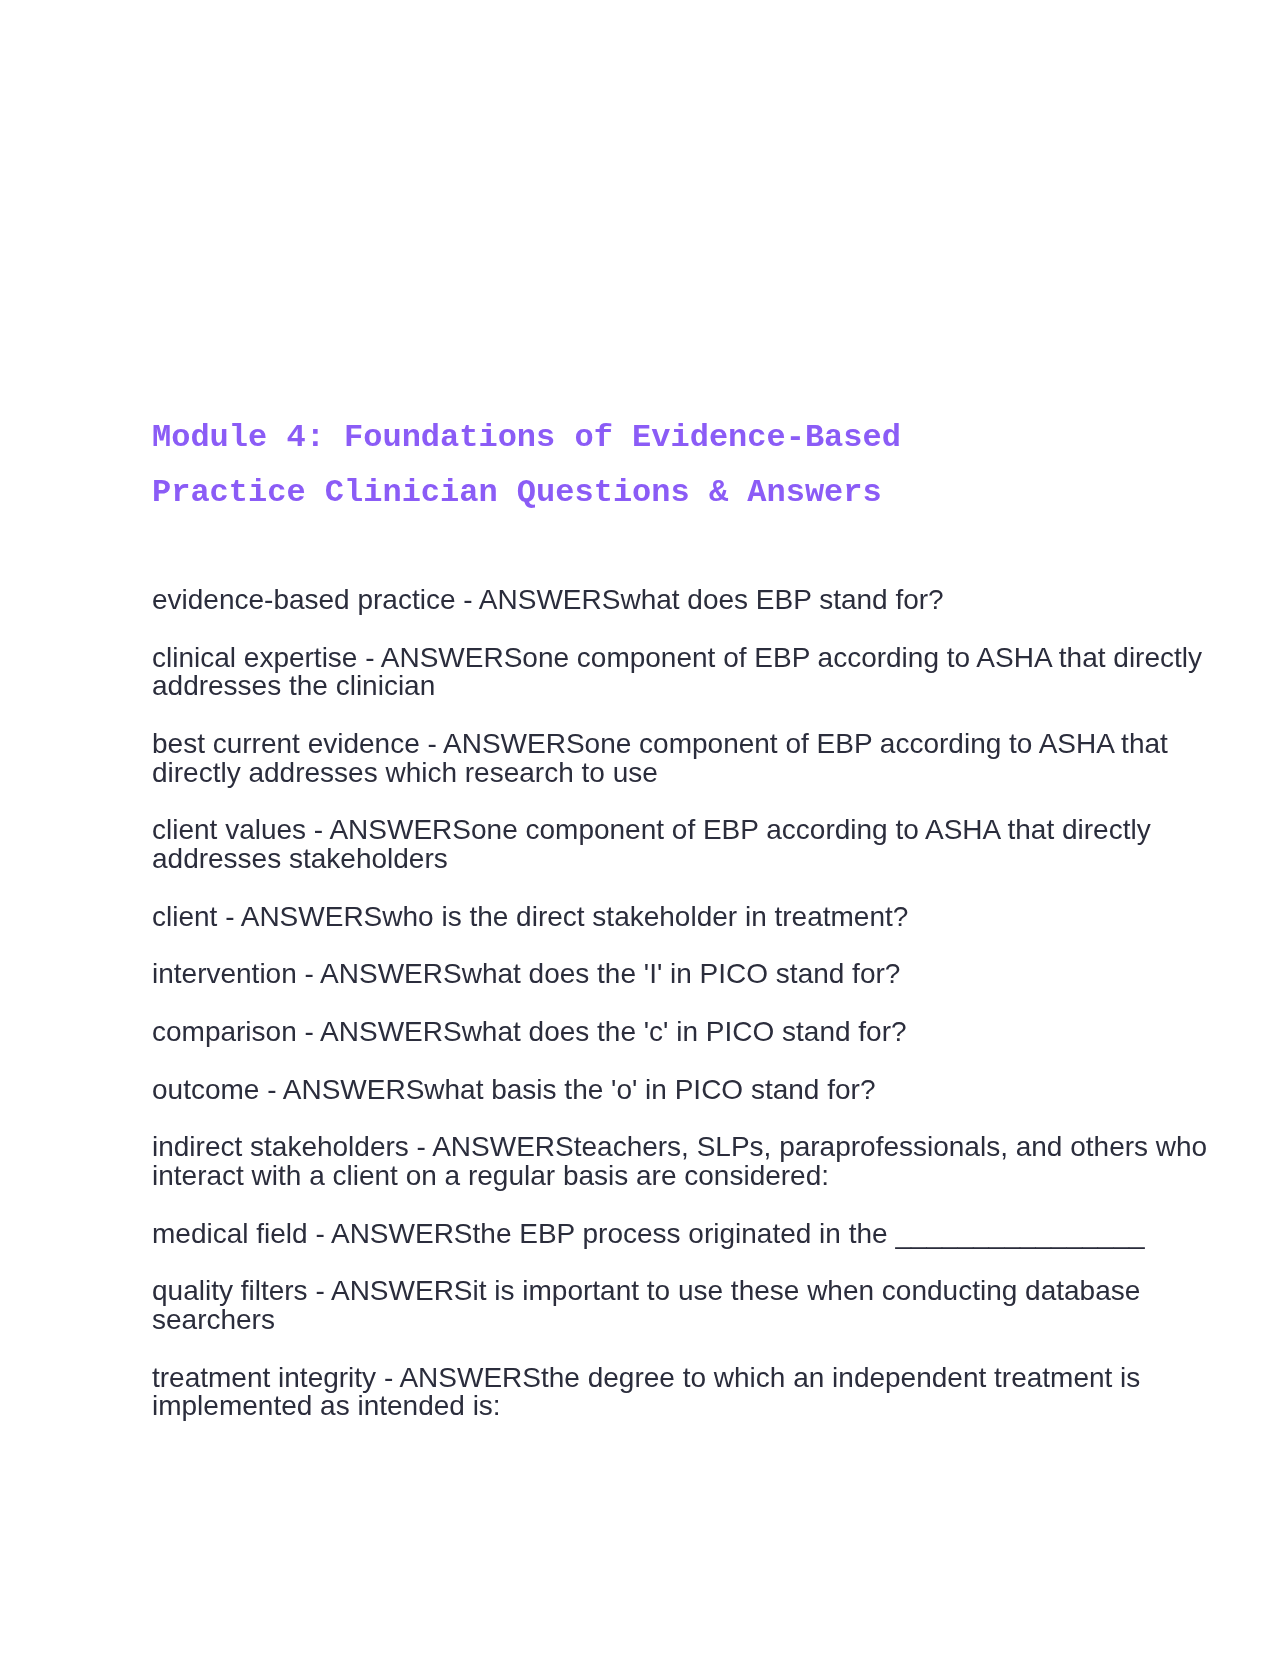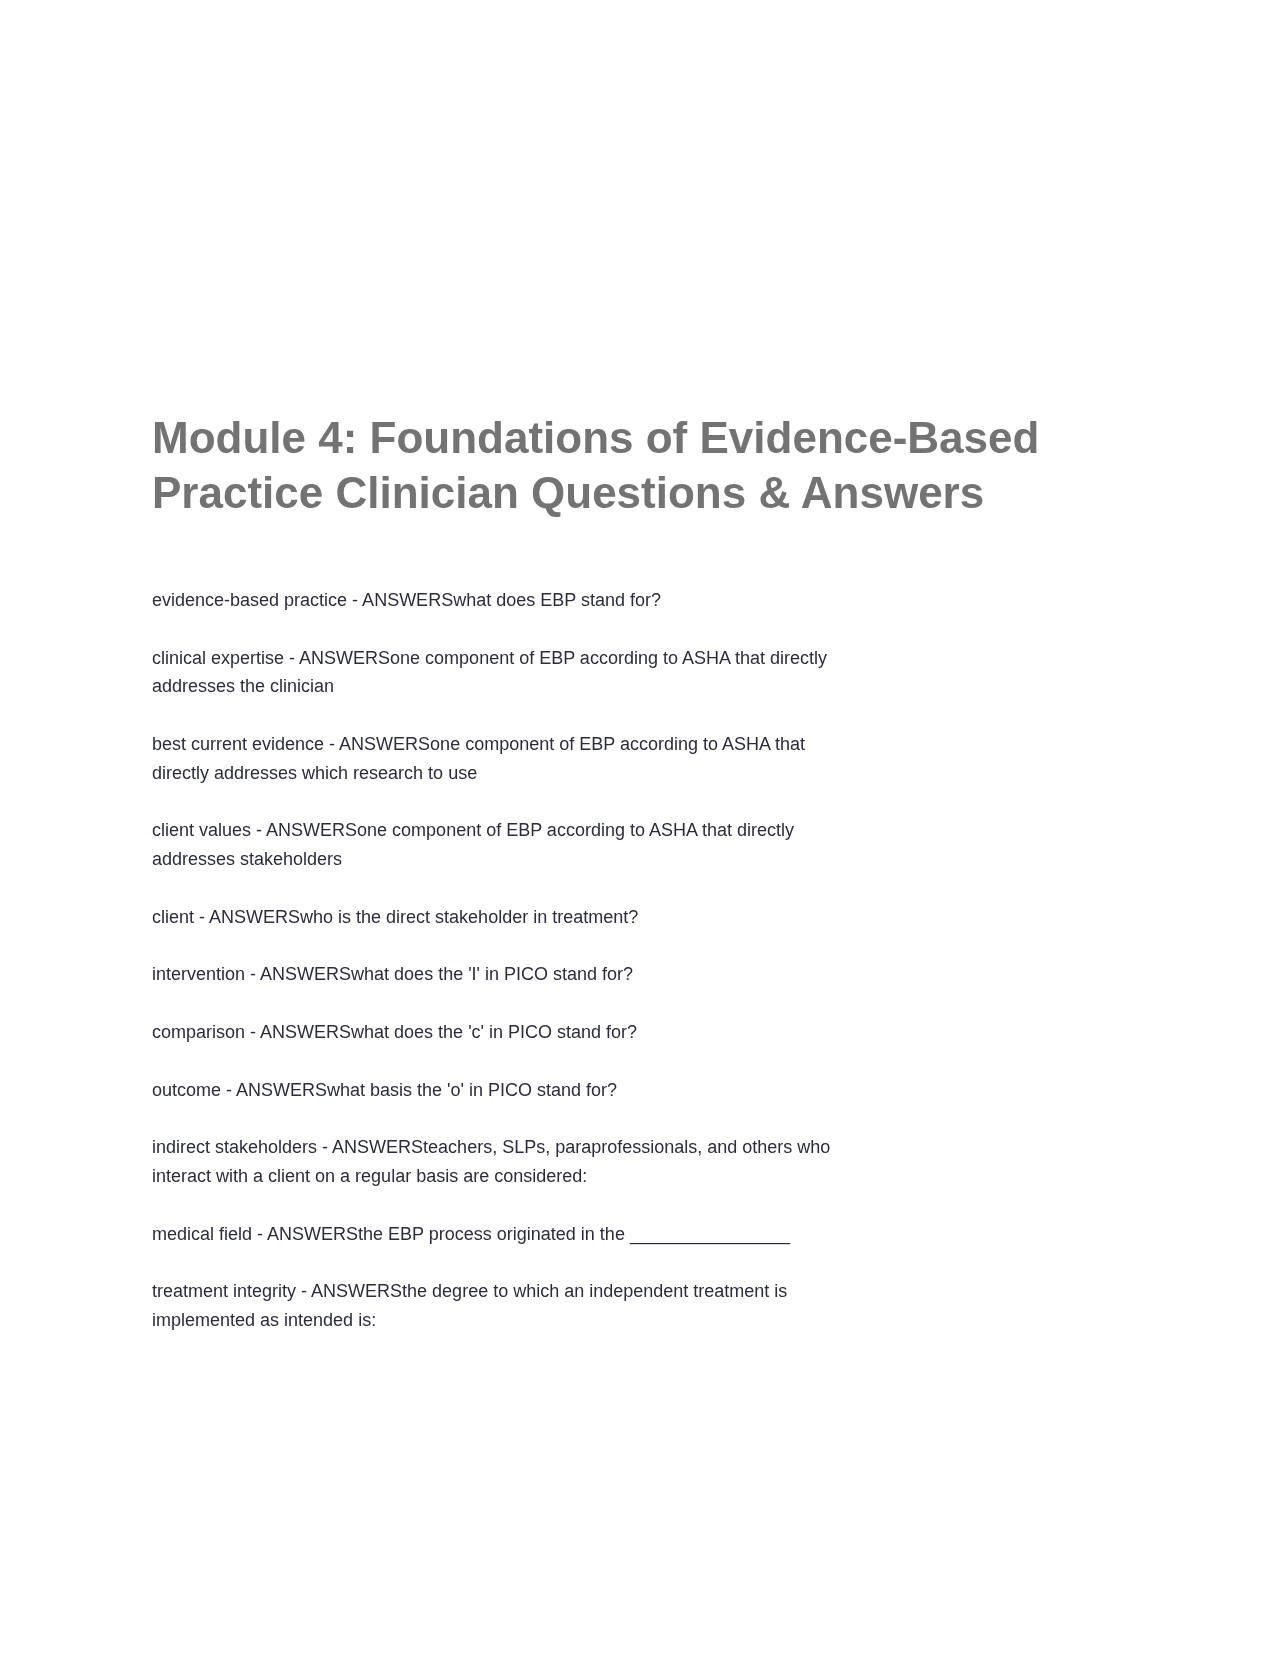--- a/index.html
+++ b/index.html
@@ -18,35 +18,35 @@
       left: 152px;
       top: 0;
       width: 980px;
     }
     .doc-title {
       position: absolute;
       left: 0;
       top: 410px;
       margin: 0;
       width: 980px;
-      font-family: Liberation Sans, sans-serif;
+      font-family: Liberation Mono, monospace;
       font-weight: bold;
-      font-size: 44px;
+      font-size: 32px;
       line-height: 55px;
-      color: #737373;
+      color: #8b5cf6;
       white-space: nowrap;
     }
     .doc-title .line { display: block; }
     .qa-list {
       position: absolute;
       left: 0;
       top: 586px;
       width: 980px;
       font-family: "Liberation Sans", sans-serif;
-      font-size: 18px;
+      font-size: 28px;
       line-height: 28.8px;
       color: #2b2d3c;
     }
     .qa-item {
       margin: 0 0 28.8px 0;
       white-space: nowrap;
     }
     .qa-item .line { display: block; }
   </style>
 </head>
@@ -87,17 +87,21 @@
       <span class="line">outcome - ANSWERSwhat basis the 'o' in PICO stand for?</span>
     </p>
     <p class="qa-item">
       <span class="line">indirect stakeholders - ANSWERSteachers, SLPs, paraprofessionals, and others who</span>
       <span class="line">interact with a client on a regular basis are considered:</span>
     </p>
     <p class="qa-item">
       <span class="line">medical field - ANSWERSthe EBP process originated in the ________________</span>
     </p>
     <p class="qa-item">
+      <span class="line">quality filters - ANSWERSit is important to use these when conducting database</span>
+      <span class="line">searchers</span>
+    </p>
+    <p class="qa-item">
       <span class="line">treatment integrity - ANSWERSthe degree to which an independent treatment is</span>
       <span class="line">implemented as intended is:</span>
     </p>
   </div>
 </div>
 
 </body></html>

